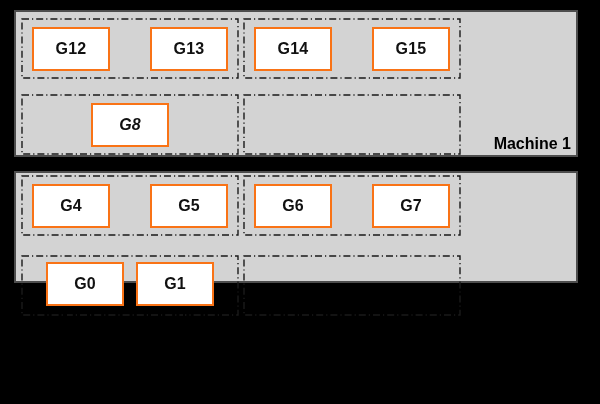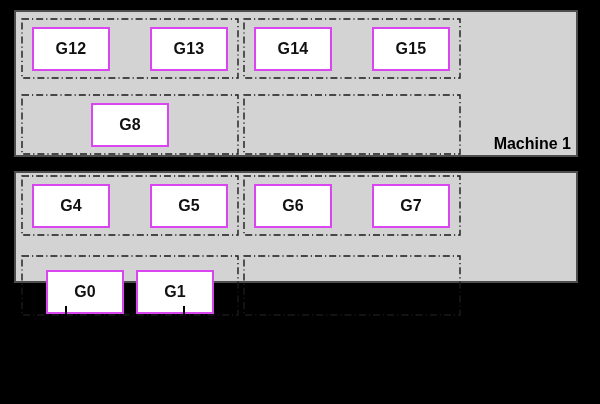--- a/index.html
+++ b/index.html
@@ -32,30 +32,30 @@
     width: 216px;
     height: 59px;
     display: flex;
     align-items: center;
     justify-content: center;
     gap: 40px;
   }
   .g-c1 { left: 6px;   }
   .g-c2 { left: 228px; }
   .m1 .g-r1 { top: 7px;  }
-  .m1 .g-r2 { top: 83px; }
+  .m1 .g-r2 { top: 83px; font-style: italic; }
   .m0 .g-r1 { top: 3px;  }
-  .m0 .g-r2 { top: 89px; gap: 12px; }
+  .m0 .g-r2 { top: 81px; gap: 12px; }
 
   .gpu {
     width: 78px;
     height: 44px;
     box-sizing: border-box;
     background: #ffffff;
-    border: 2px solid #d946ef;
+    border: 2px solid #f97316;
     display: flex;
     align-items: center;
     justify-content: center;
     font-size: 16px;
     font-weight: 700;
     color: #111111;
     letter-spacing: 0.2px;
   }
   .mlabel {
     position: absolute;

